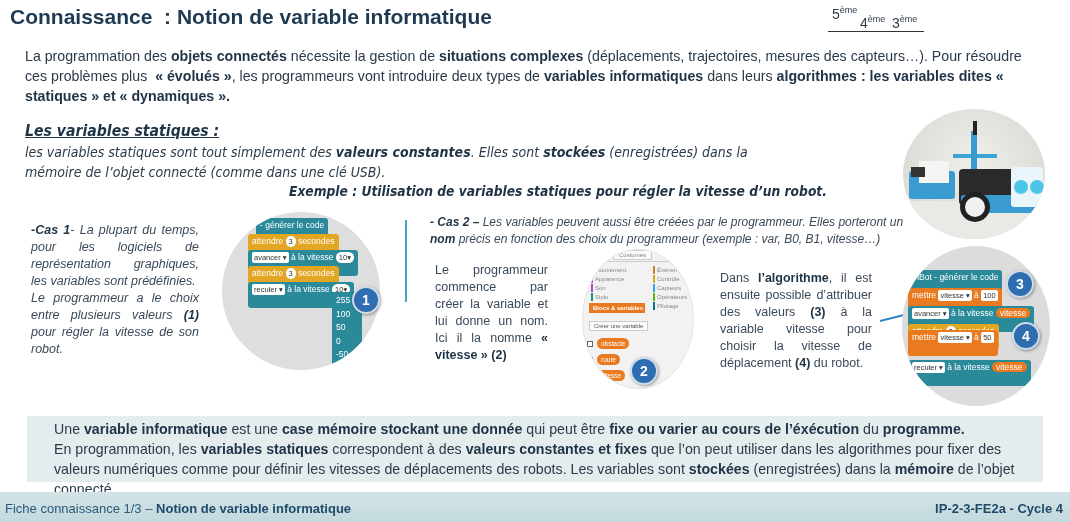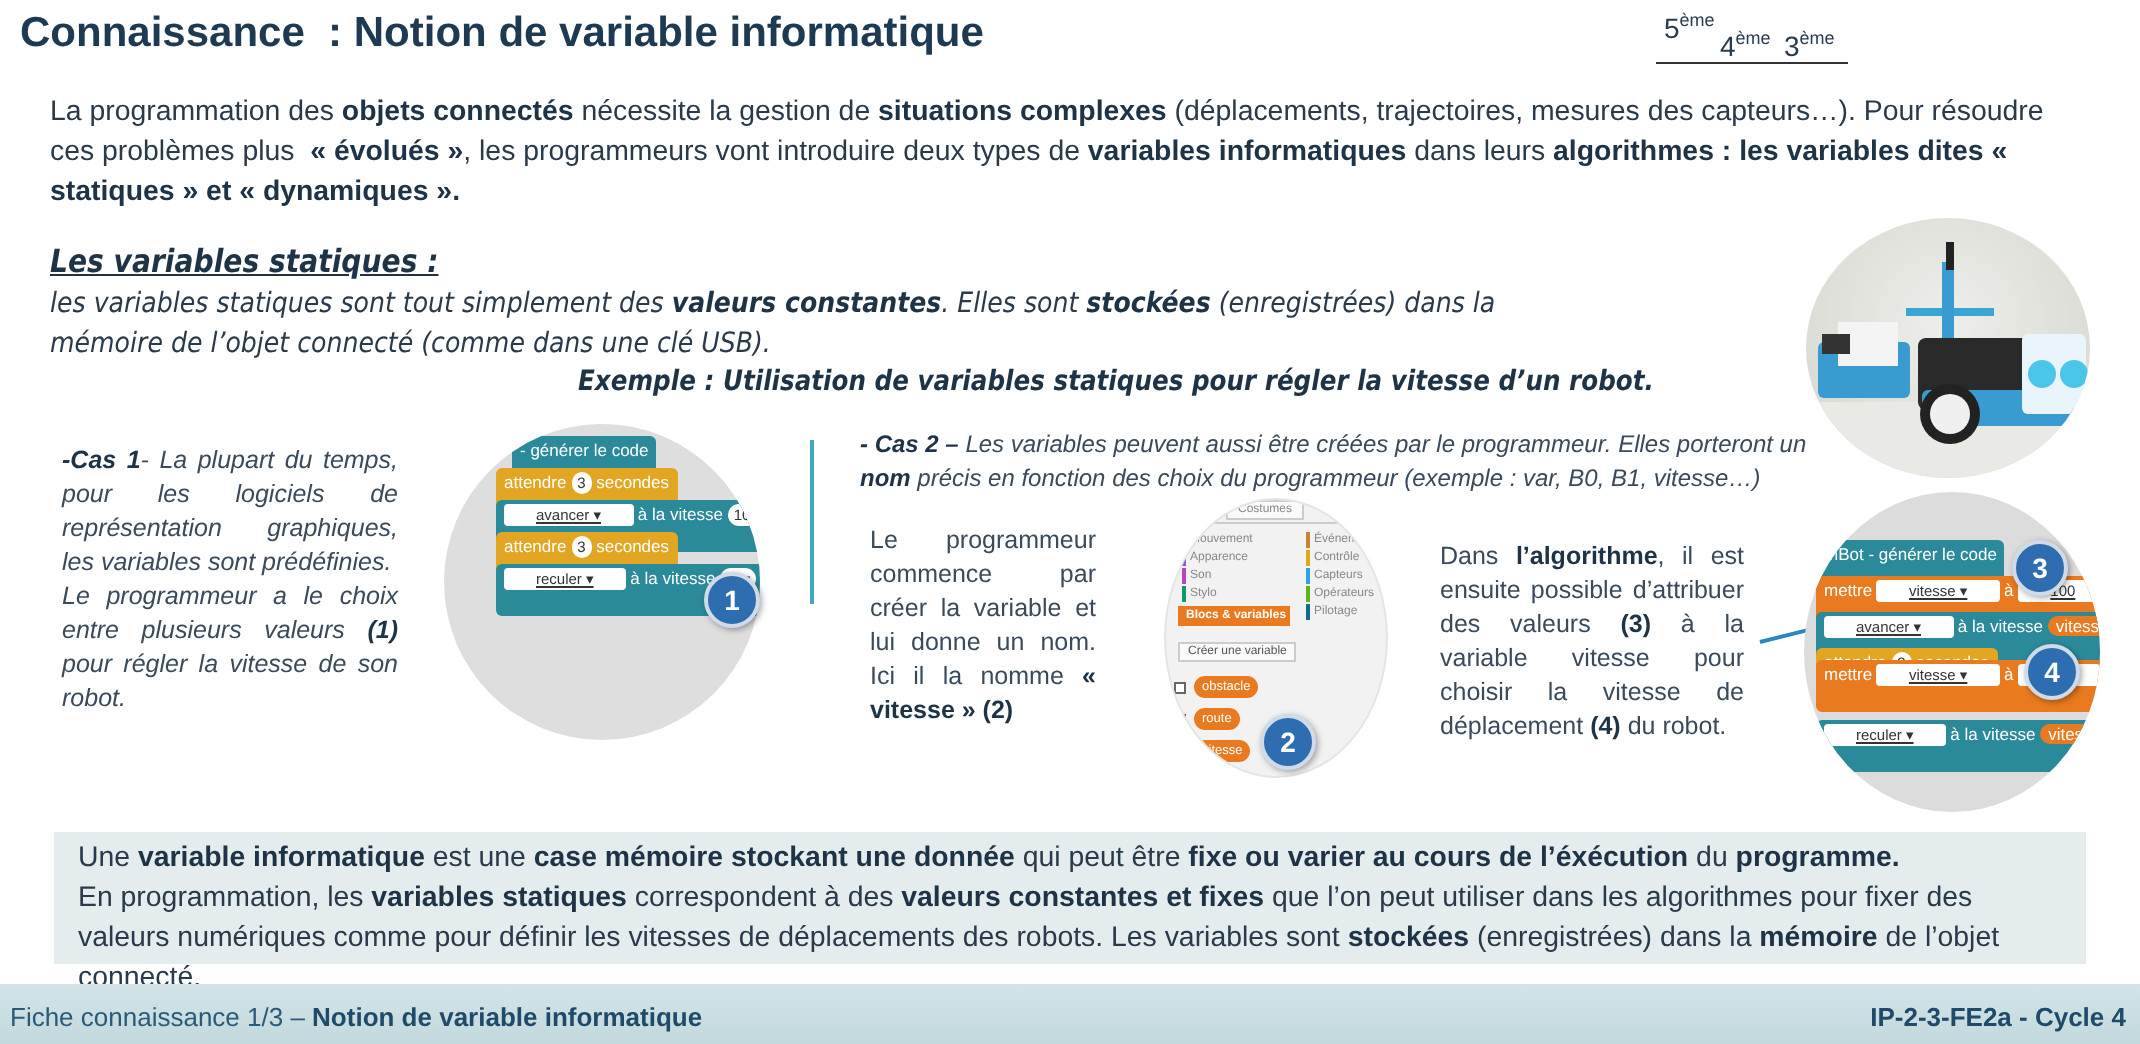--- a/index.html
+++ b/index.html
@@ -23,21 +23,21 @@
 
   .robot { left: 903px; top: 109px; width: 142px; height: 130px; border-radius: 50%; background: radial-gradient(circle at 50% 40%, #eeeeea 0%, #dcdcd7 70%, #c9c9c4 100%); overflow: hidden; }
 
   .cas1 { left: 31px; top: 222px; width: 168px; font-size: 12.5px; line-height: 17px; font-style: italic; text-align: justify; color: #3a4a5a; }
 
   .circ1 { left: 222px; top: 212px; width: 158px; height: 158px; border-radius: 50%; background: #dedede; overflow: hidden; }
   .blk { position: absolute; height: 26px; border-radius: 3px; font-size: 8.5px; color: #fff; line-height: 14px; padding: 0 4px; white-space: nowrap; }
   .teal { background: #2a8a9a; }
   .yel { background: #e3a623; }
   .org { background: #ea7a1f; }
-  .inp { display: inline-block; background: #fff; color: #333; border-radius: 2px; padding: 0 16px; line-height: 11px; font-size: 7.5px; text-decoration: underline; }
+  .inp { display: inline-block; background: #fff; color: #333; border-radius: 2px; padding: 0 2px; line-height: 11px; font-size: 7.5px; }
   .num { display: inline-block; background: #fff; color: #333; border-radius: 6px; padding: 0 3px; line-height: 11px; font-size: 7.5px; }
   .dropdown { position: absolute; left: 110px; top: 80px; width: 30px; height: 90px; background: #2a8a9a; color: #fff; font-size: 8.5px; line-height: 13.5px; padding: 2px 4px; }
 
   .badge { position: absolute; width: 28px; height: 28px; border-radius: 50%; background: #2e6db0; border: 2px solid #cfdbe8; color: #fff; font-weight: bold; font-size: 14px; text-align: center; line-height: 24px; box-shadow: 1px 1px 3px rgba(0,0,0,0.35); }
 
   .vline { left: 405px; top: 220px; width: 2px; height: 82px; background: #3fa7bf; }
 
   .cas2 { left: 430px; top: 214px; width: 480px; font-size: 12px; line-height: 17px; font-style: italic; color: #3a4a5a; }
   .le-prog { left: 435px; top: 262px; width: 113px; font-size: 12.5px; line-height: 17px; text-align: justify; color: #3a4a5a; }
 
@@ -45,21 +45,21 @@
   .cat { position: absolute; font-size: 6px; color: #888; padding-left: 4px; line-height: 8px; }
   .cat::before { content: ""; position: absolute; left: 0; top: 0; width: 2px; height: 8px; background: var(--c); }
   .varpill { position: absolute; left: 14px; height: 11px; border-radius: 6px; background: #ea7a1f; color: #fff; font-size: 6.5px; padding: 0 4px; line-height: 11px; }
   .chk { position: absolute; left: 4px; width: 6px; height: 6px; border: 1px solid #666; background: #fff; }
 
   .dans { left: 720px; top: 270px; width: 152px; font-size: 12.5px; line-height: 17px; text-align: justify; color: #3a4a5a; }
   .arrow { left: 880px; top: 320px; width: 70px; height: 2px; background: #2e86c1; transform: rotate(-14deg); transform-origin: left; }
 
   .circ3 { left: 902px; top: 246px; width: 148px; height: 160px; border-radius: 50%; background: #dcdcdc; overflow: hidden; }
 
-  .summary { left: 27px; top: 416px; width: 1016px; height: 66px; background: #e4ecee; padding: 3px 12px; font-size: 14.2px; line-height: 20px; color: #2a3a4a; }
+  .summary { left: 27px; top: 416px; width: 1016px; height: 66px; background: #e4ecee; padding: 3px 27px; font-size: 14.2px; line-height: 20px; color: #2a3a4a; }
 
   .footer { left: 0; top: 492px; width: 1070px; height: 30px; background: linear-gradient(180deg, #d3e4e7, #c3d9dd); font-size: 13px; color: #2a5a7a; line-height: 34px; }
   .footer .left { position: absolute; left: 5px; }
   .footer .right { position: absolute; right: 7px; font-weight: bold; color: #1f4a6a; }
 </style>
 </head>
 <body>
 
 <div class="abs title"><span class="u">Connaissance</span><span style="white-space:pre">  : Notion de variable informatique</span></div>
 
@@ -95,20 +95,27 @@
 </div>
 
 <div class="abs cas1"><b>-Cas 1</b><span>- La plupart du temps, pour les logiciels de représentation graphiques, les variables sont prédéfinies.</span><br><span>Le programmeur a le choix entre plusieurs valeurs </span><b>(1)</b><span> pour régler la vitesse de son robot.</span></div>
 
 <div class="abs circ1">
   <div class="blk teal" style="left:34px; top:6px;">- générer le code</div>
   <div class="blk yel" style="left:26px; top:22px;"><span>attendre</span> <span class="num">3</span> <span>secondes</span></div>
   <div class="blk teal" style="left:26px; top:38px;"><span class="inp">avancer ▾</span> <span>à la vitesse</span> <span class="num">10▾</span></div>
   <div class="blk yel" style="left:26px; top:54px;"><span>attendre</span> <span class="num">3</span> <span>secondes</span></div>
   <div class="blk teal" style="left:26px; top:70px;"><span class="inp">reculer ▾</span> <span>à la vitesse</span> <span class="num">10▾</span></div>
+  <div class="dropdown">
+    <div>255</div>
+    <div>100</div>
+    <div>50</div>
+    <div>0</div>
+    <div>-50</div>
+  </div>
 </div>
 <div class="abs badge" style="left:352px; top:286px;">1</div>
 
 <div class="abs vline"></div>
 
 <div class="abs cas2"><b>- Cas 2 –</b><span> Les variables peuvent aussi être créées par le programmeur. Elles porteront un </span><b>nom</b><span> précis en fonction des choix du programmeur (exemple : var, B0, B1, vitesse…)</span></div>
 
 <div class="abs le-prog"><span>Le programmeur commence par créer la variable et lui donne un nom. Ici il la nomme </span><b>« vitesse »</b><b> (2)</b></div>
 
 <div class="abs circ2">

